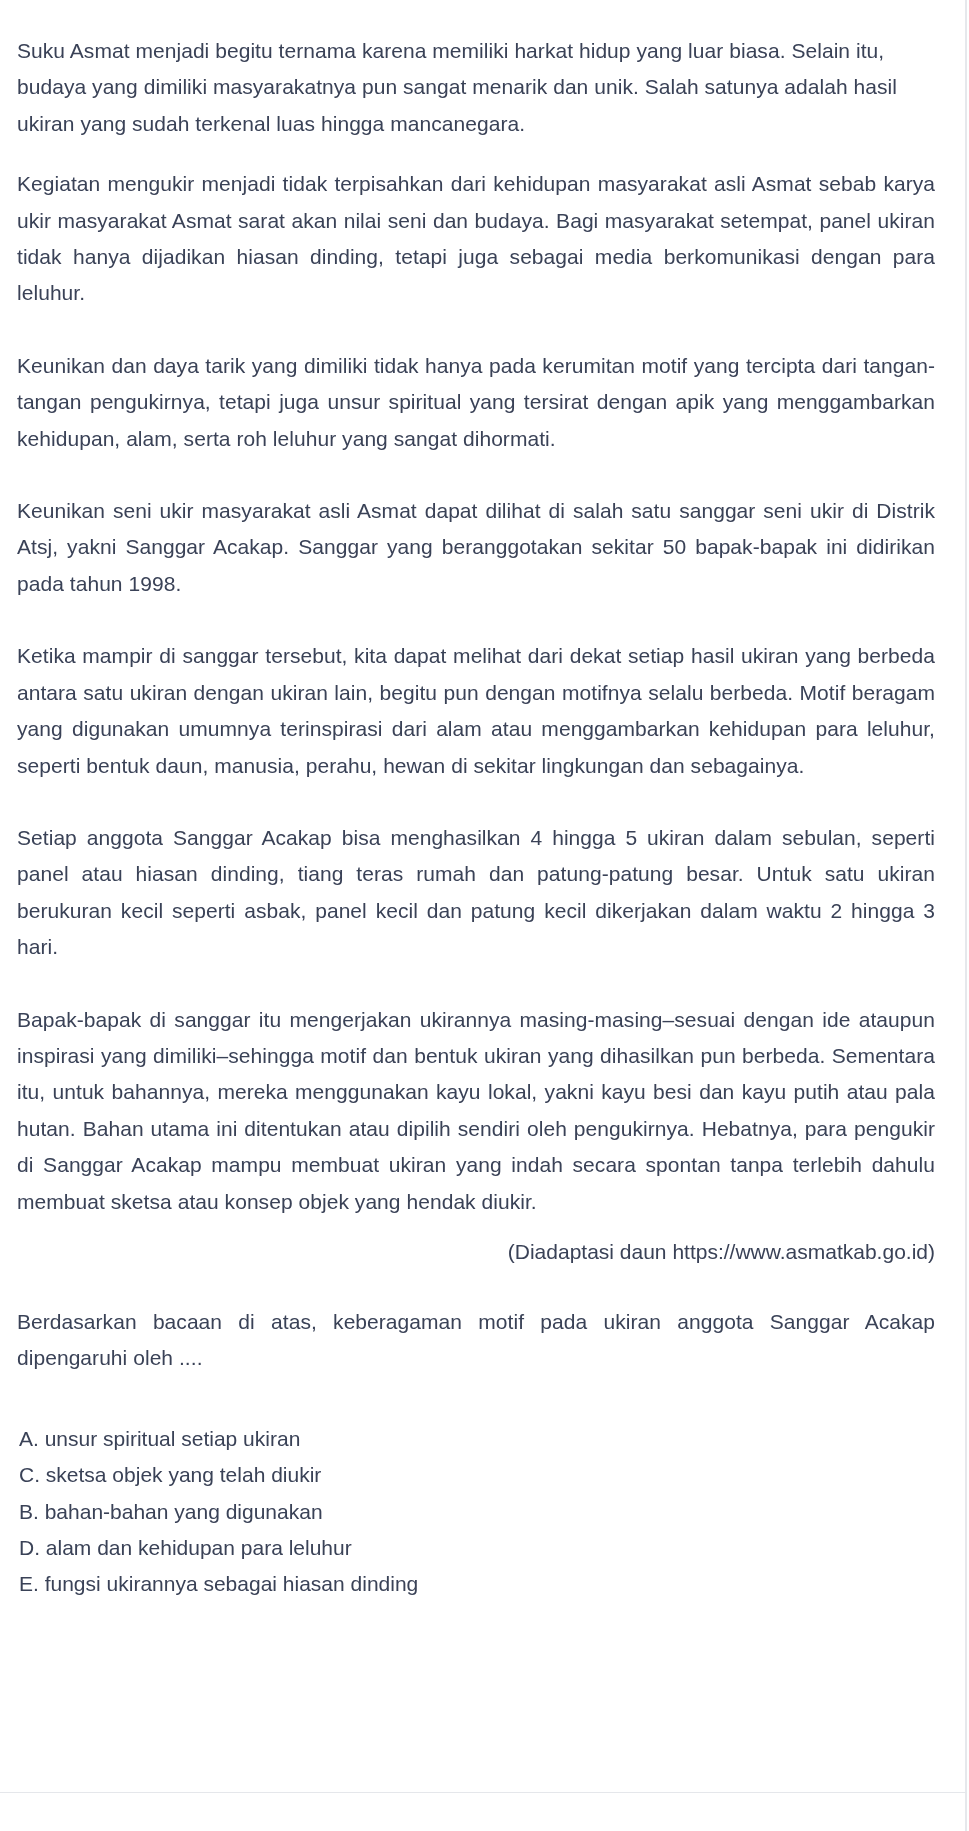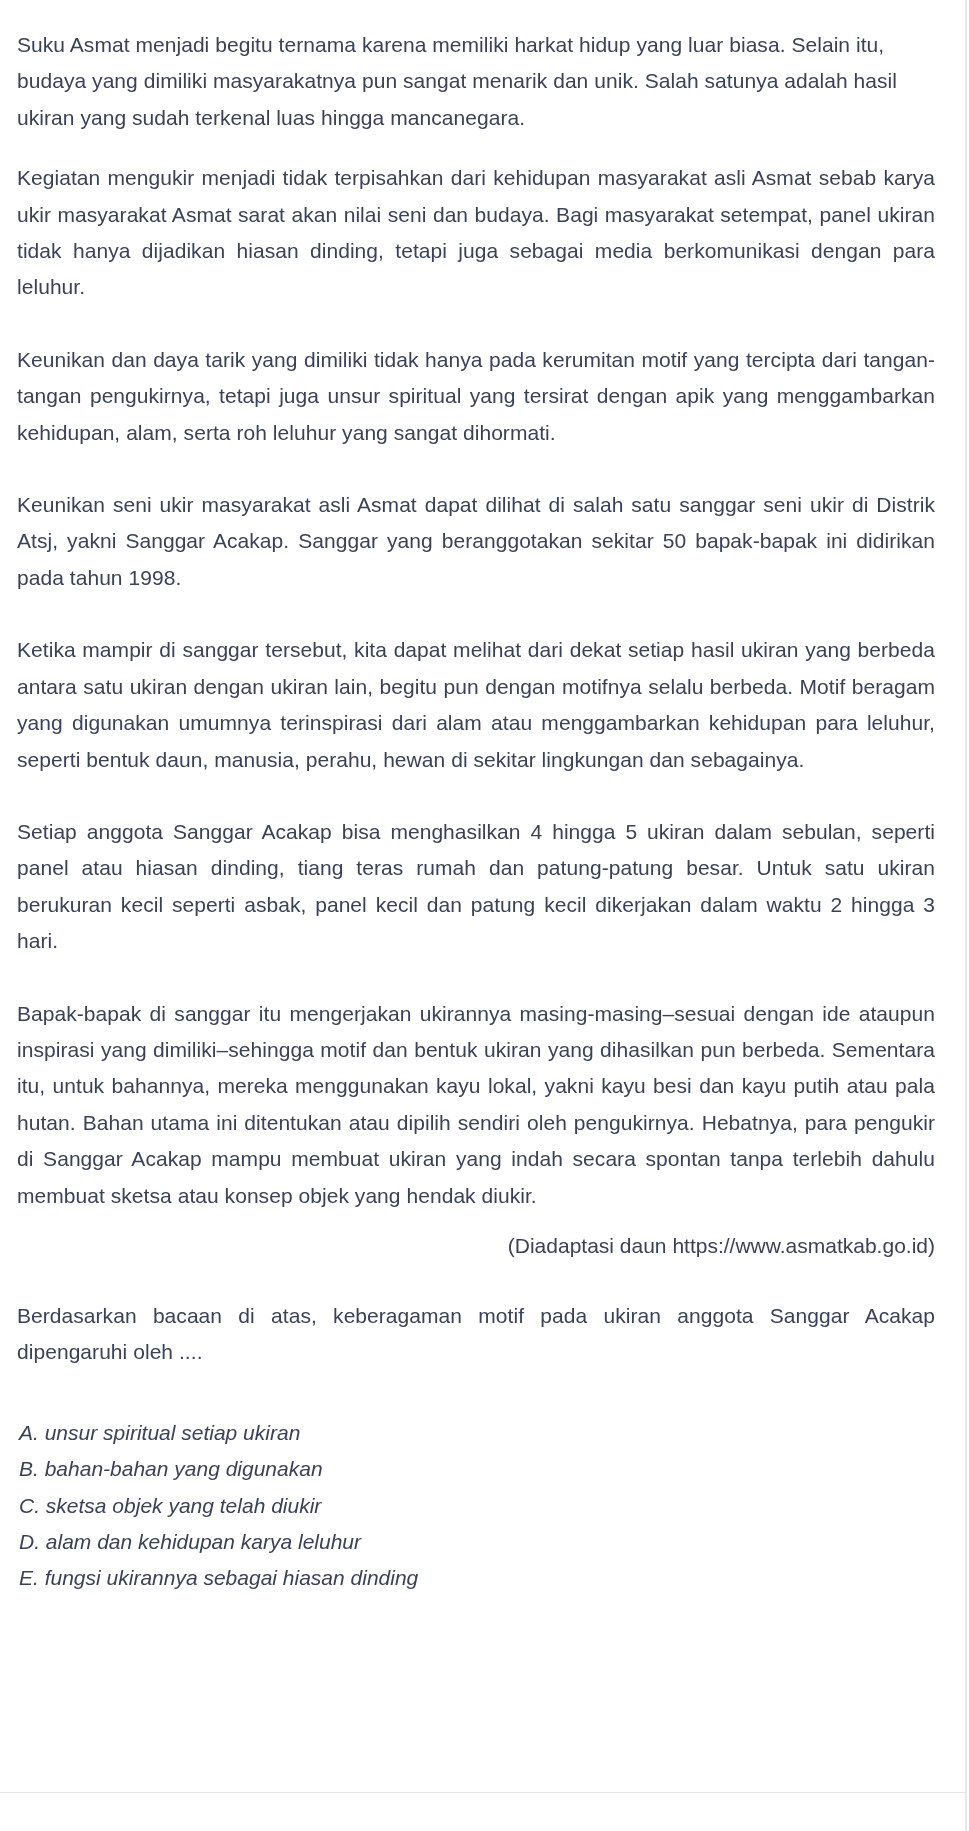--- a/index.html
+++ b/index.html
@@ -30,38 +30,37 @@
       top: 27px;
       width: 918px;
     }
     .para {
       font-size: 21px;
       line-height: 36.4px;
       text-align: justify;
       margin: 0;
       letter-spacing: 0.05px;
     }
-    .para.first { text-align: left; }
+    .para.first { text-align: left; margin-top: 6px; }
     .p-gap-small { margin-top: 24px; }
     .p-gap-large { margin-top: 36px; }
     .source {
       font-size: 21px;
       line-height: 36px;
       text-align: right;
       margin-top: 14px;
     }
     .source .url { }
     .question {
       margin-top: 34px;
     }
     .options {
       list-style: none;
       margin: 44px 0 0 0;
       padding: 0;
-      font-style: italic;
     }
     .options li {
       font-size: 21px;
       line-height: 36.4px;
       padding-left: 2px;
     }
     .divider {
       position: absolute;
       left: 0;
       top: 1792px;
@@ -82,20 +81,20 @@
     <p class="para p-gap-large">Ketika mampir di sanggar tersebut, kita dapat melihat dari dekat setiap hasil ukiran yang berbeda antara satu ukiran dengan ukiran lain, begitu pun dengan motifnya selalu berbeda. Motif beragam yang digunakan umumnya terinspirasi dari alam atau menggambarkan kehidupan para leluhur, seperti bentuk daun, manusia, perahu, hewan di sekitar lingkungan dan sebagainya.</p>
     <p class="para p-gap-large">Setiap anggota Sanggar Acakap bisa menghasilkan 4 hingga 5 ukiran dalam sebulan, seperti panel atau hiasan dinding, tiang teras rumah dan patung-patung besar. Untuk satu ukiran berukuran kecil seperti asbak, panel kecil dan patung kecil dikerjakan dalam waktu 2 hingga 3 hari.</p>
     <p class="para p-gap-large">Bapak-bapak di sanggar itu mengerjakan ukirannya masing-masing–sesuai dengan ide ataupun inspirasi yang dimiliki–sehingga motif dan bentuk ukiran yang dihasilkan pun berbeda. Sementara itu, untuk bahannya, mereka menggunakan kayu lokal, yakni kayu besi dan kayu putih atau pala hutan. Bahan utama ini ditentukan atau dipilih sendiri oleh pengukirnya. Hebatnya, para pengukir di Sanggar Acakap mampu membuat ukiran yang indah secara spontan tanpa terlebih dahulu membuat sketsa atau konsep objek yang hendak diukir.</p>
 
     <div class="source"><span>(Diadaptasi daun </span><span class="url">https://www.asmatkab.go.id</span><span>)</span></div>
 
     <p class="para question">Berdasarkan bacaan di atas, keberagaman motif pada ukiran anggota Sanggar Acakap dipengaruhi oleh ....</p>
 
     <ul class="options">
       <li>A. unsur spiritual setiap ukiran</li>
+      <li>C. sketsa objek yang telah diukir</li>
       <li>B. bahan-bahan yang digunakan</li>
-      <li>C. sketsa objek yang telah diukir</li>
-      <li>D. alam dan kehidupan karya leluhur</li>
+      <li>D. alam dan kehidupan para leluhur</li>
       <li>E. fungsi ukirannya sebagai hiasan dinding</li>
     </ul>
   </div>
   <div class="divider"></div>
 </div>
 
 </body></html>

